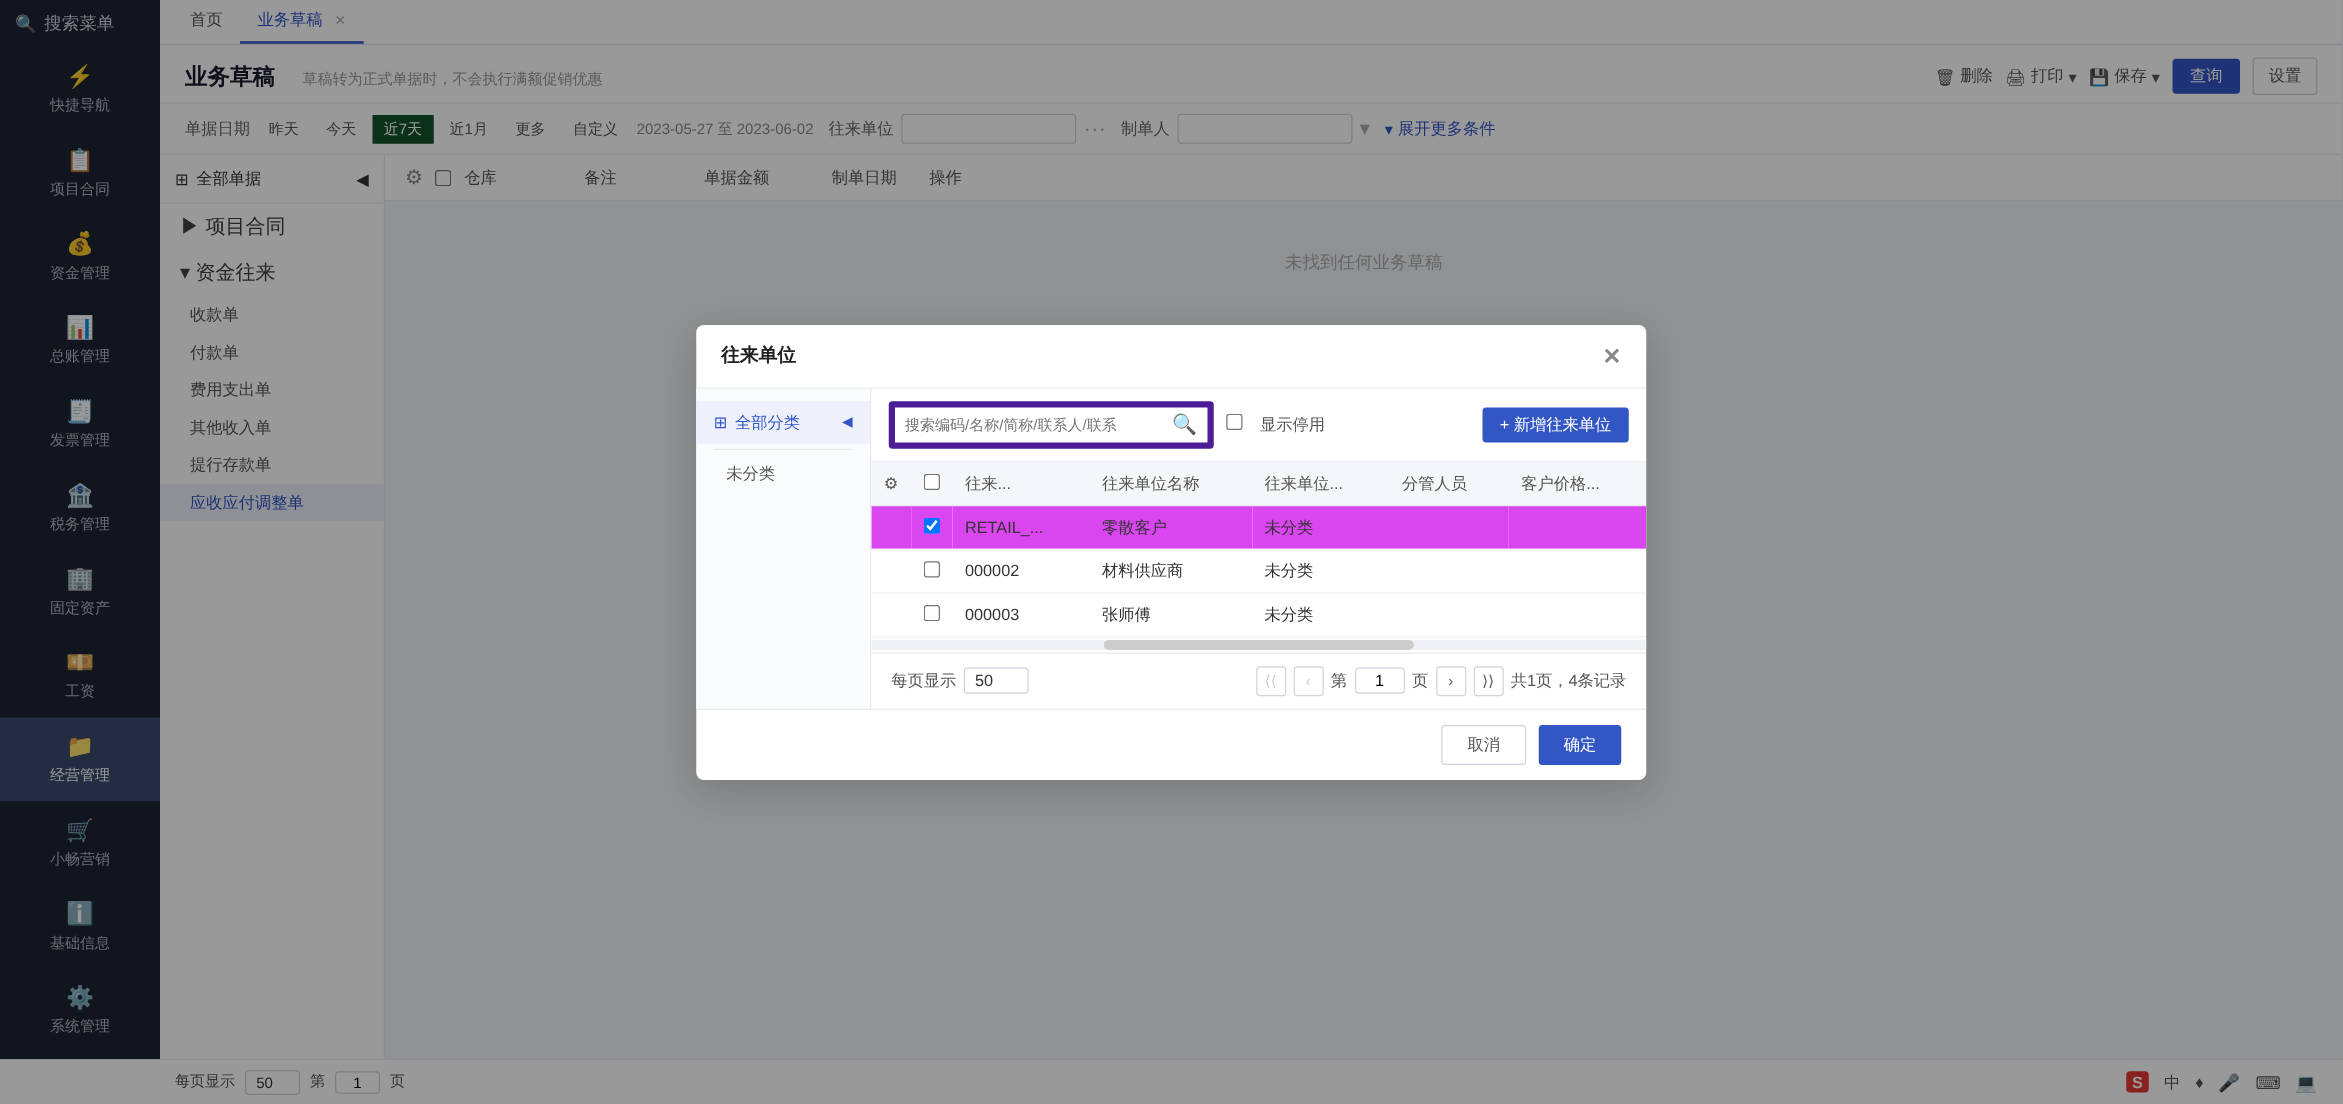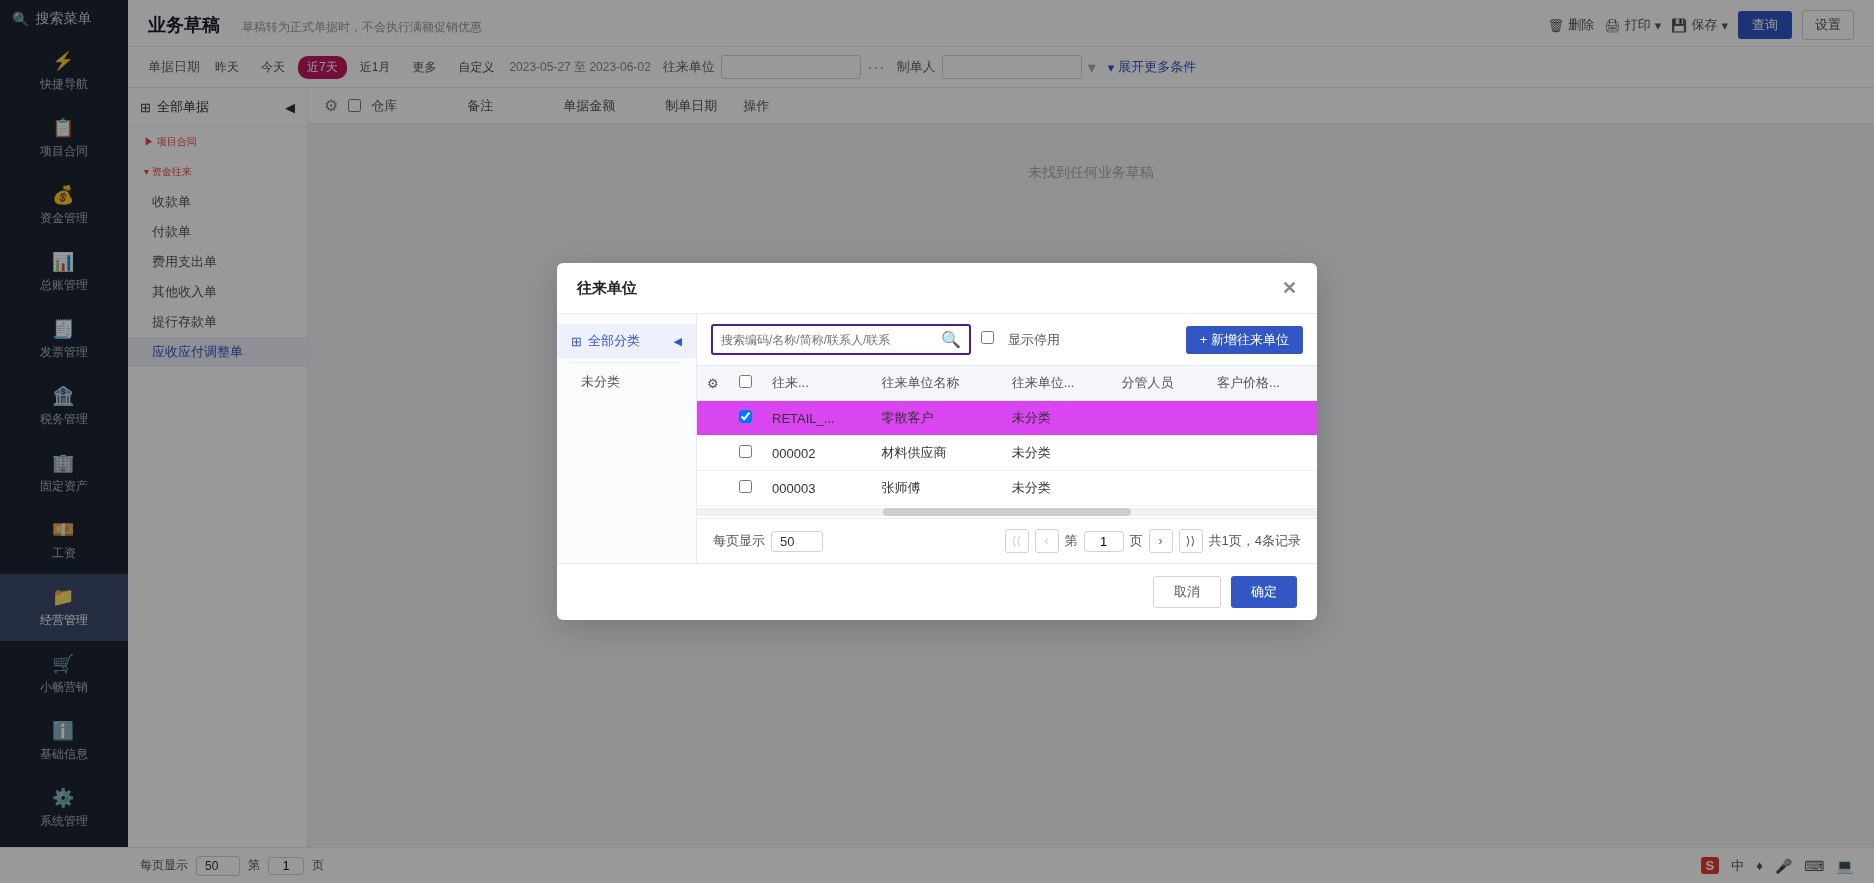--- a/index.html
+++ b/index.html
@@ -45,31 +45,31 @@
 
     
     .filter-bar {
       background: #fff; padding: 8px 20px; border-bottom: 1px solid #e8eaf0;
       display: flex; flex-wrap: wrap; align-items: center; gap: 12px;
     }
     .filter-item { display: flex; align-items: center; gap: 6px; font-size: 13px; color: #333; }
     .filter-label { color: #666; white-space: nowrap; }
     .filter-date-range { display: flex; align-items: flex-start; gap: 4px; }
     .date-btn { padding: 2px 8px; border-radius: 3px; font-size: 12px; cursor: pointer; color: #555; border: 1px solid transparent; }
-    .date-btn.active { background: #be185d; color: #fff; border-radius: 10px; }
+    .date-btn.active { background: #14532d; color: #fff; border-radius: 0; }
     .filter-input { border: 1px solid #d0d3dc; border-radius: 3px; padding: 4px 8px; font-size: 12px; color: #333; width: 140px; }
     .filter-expand { color: #3356c5; font-size: 13px; cursor: pointer; display: flex; align-items: center; gap: 4px; }
 
     
     .content-area { flex: 1; display: flex; overflow: hidden; background: #f0f2f5; }
 
     
     .left-panel { width: 180px; background: #fff; border-right: 1px solid #e8eaf0; overflow-y: auto; }
     .left-panel-header { display: flex; align-items: center; justify-content: space-between; padding: 10px 12px; font-size: 13px; font-weight: 500; color: #333; border-bottom: 1px solid #eee; }
-    .panel-item { padding: 8px 16px; font-size: 10px; color: #ef4444; cursor: pointer; }
+    .panel-item { padding: 8px 16px; font-size: 16px; color: #404040; cursor: pointer; }
     .panel-sub-item { padding: 6px 24px; font-size: 13px; color: #555; cursor: pointer; }
     .panel-sub-item.active-item { background: #eef0fb; color: #3356c5; font-weight: 500; }
 
     
     .right-area { flex: 1; overflow: auto; }
     .no-data { display: flex; align-items: center; justify-content: center; color: #aaa; font-size: 14px; padding: 40px; }
 
     
     .overlay {
       position: fixed; top: 0; left: 0; width: 1874px; height: 883px;
@@ -94,21 +94,21 @@
     }
     .modal-sidebar-item.active { color: #3356c5; background: #eef0fb; }
     .modal-sidebar-divider { margin: 4px 14px; border: none; border-top: 1px solid #e8eaf0; }
     .modal-sub-item { padding: 6px 24px; font-size: 13px; color: #555; cursor: pointer; }
     .modal-content { flex: 1; display: flex; flex-direction: column; overflow: hidden; }
 
     
     .modal-toolbar {
       display: flex; align-items: center; padding: 10px 14px; gap: 10px; border-bottom: 1px solid #e8eaf0;
     }
-    .search-box { display: flex; align-items: center; border: 2px solid #4c1d95; border-radius: 3px; padding: 4px 8px; gap: 6px; flex: 1; max-width: 260px; }
+    .search-box { display: flex; align-items: center; border: 5px solid #4c1d95; border-radius: 3px; padding: 4px 8px; gap: 6px; flex: 1; max-width: 260px; }
     .search-box input { border: none; outline: none; font-size: 12px; color: #333; width: 100%; background: transparent; }
     .checkbox-label { display: flex; align-items: flex-start; gap: 14px; font-size: 13px; color: #555; cursor: pointer; }
     .btn-add-partner { background: #3356c5; color: #fff; border: none; border-radius: 3px; padding: 5px 14px; font-size: 13px; cursor: pointer; margin-left: auto; white-space: nowrap; }
 
     
     .modal-table { flex: 1; overflow: auto; }
     table { width: 100%; border-collapse: collapse; font-size: 13px; }
     thead tr { background: #f5f6fa; }
     thead th { padding: 8px 10px; color: #555; font-weight: 500; border-bottom: 1px solid #e8eaf0; text-align: left; white-space: nowrap; }
     tbody tr { border-bottom: 1px solid #f0f1f5; cursor: pointer; }
@@ -205,20 +205,29 @@
   </div>
   <div class="sidebar-item">
     <span class="icon">🚀</span>
     <span>新手引导</span>
   </div>
 
 </div>
 
 <div class="main">
 
+  <div class="tabs">
+    <div class="tab">
+      <span>首页</span>
+    </div>
+    <div class="tab active">
+      <span>业务草稿</span>
+      <span class="tab-close">✕</span>
+    </div>
+  </div>
 
   <div class="page-header">
     <div class="page-header-left">
       <span class="page-title">业务草稿</span>
       <span class="page-subtitle">草稿转为正式单据时，不会执行满额促销优惠</span>
     </div>
     <div class="page-header-right">
       <span class="btn-header">
         <span>🗑</span>
         <span>删除</span>

